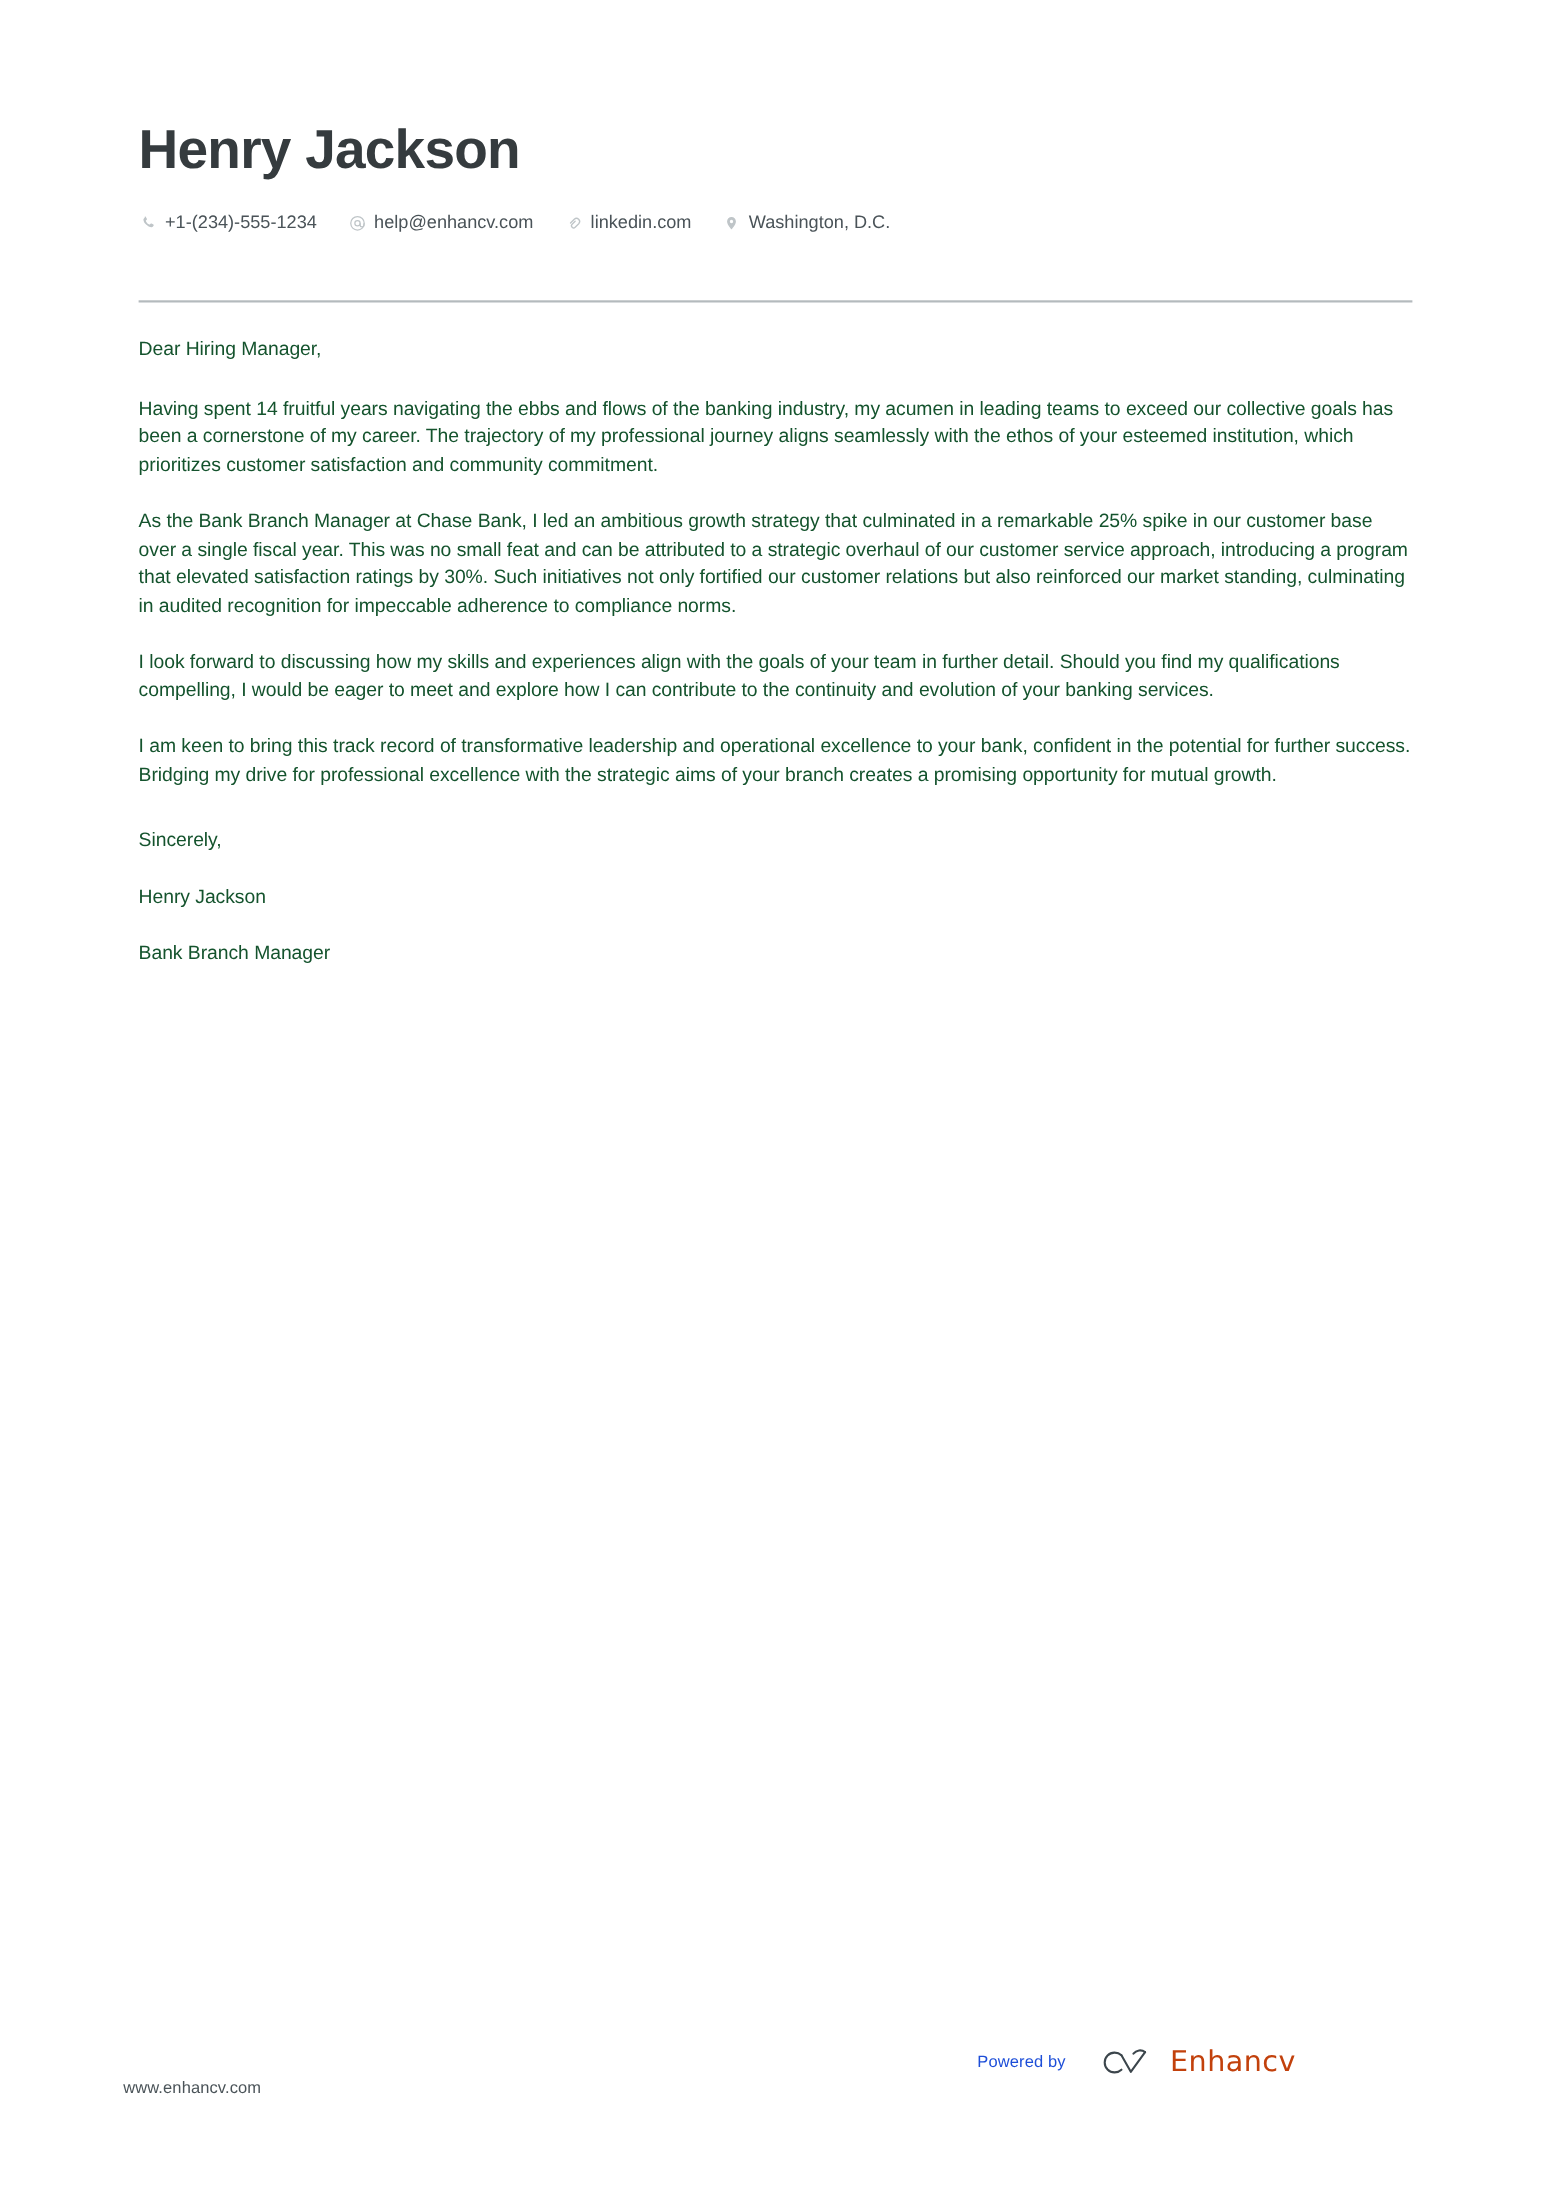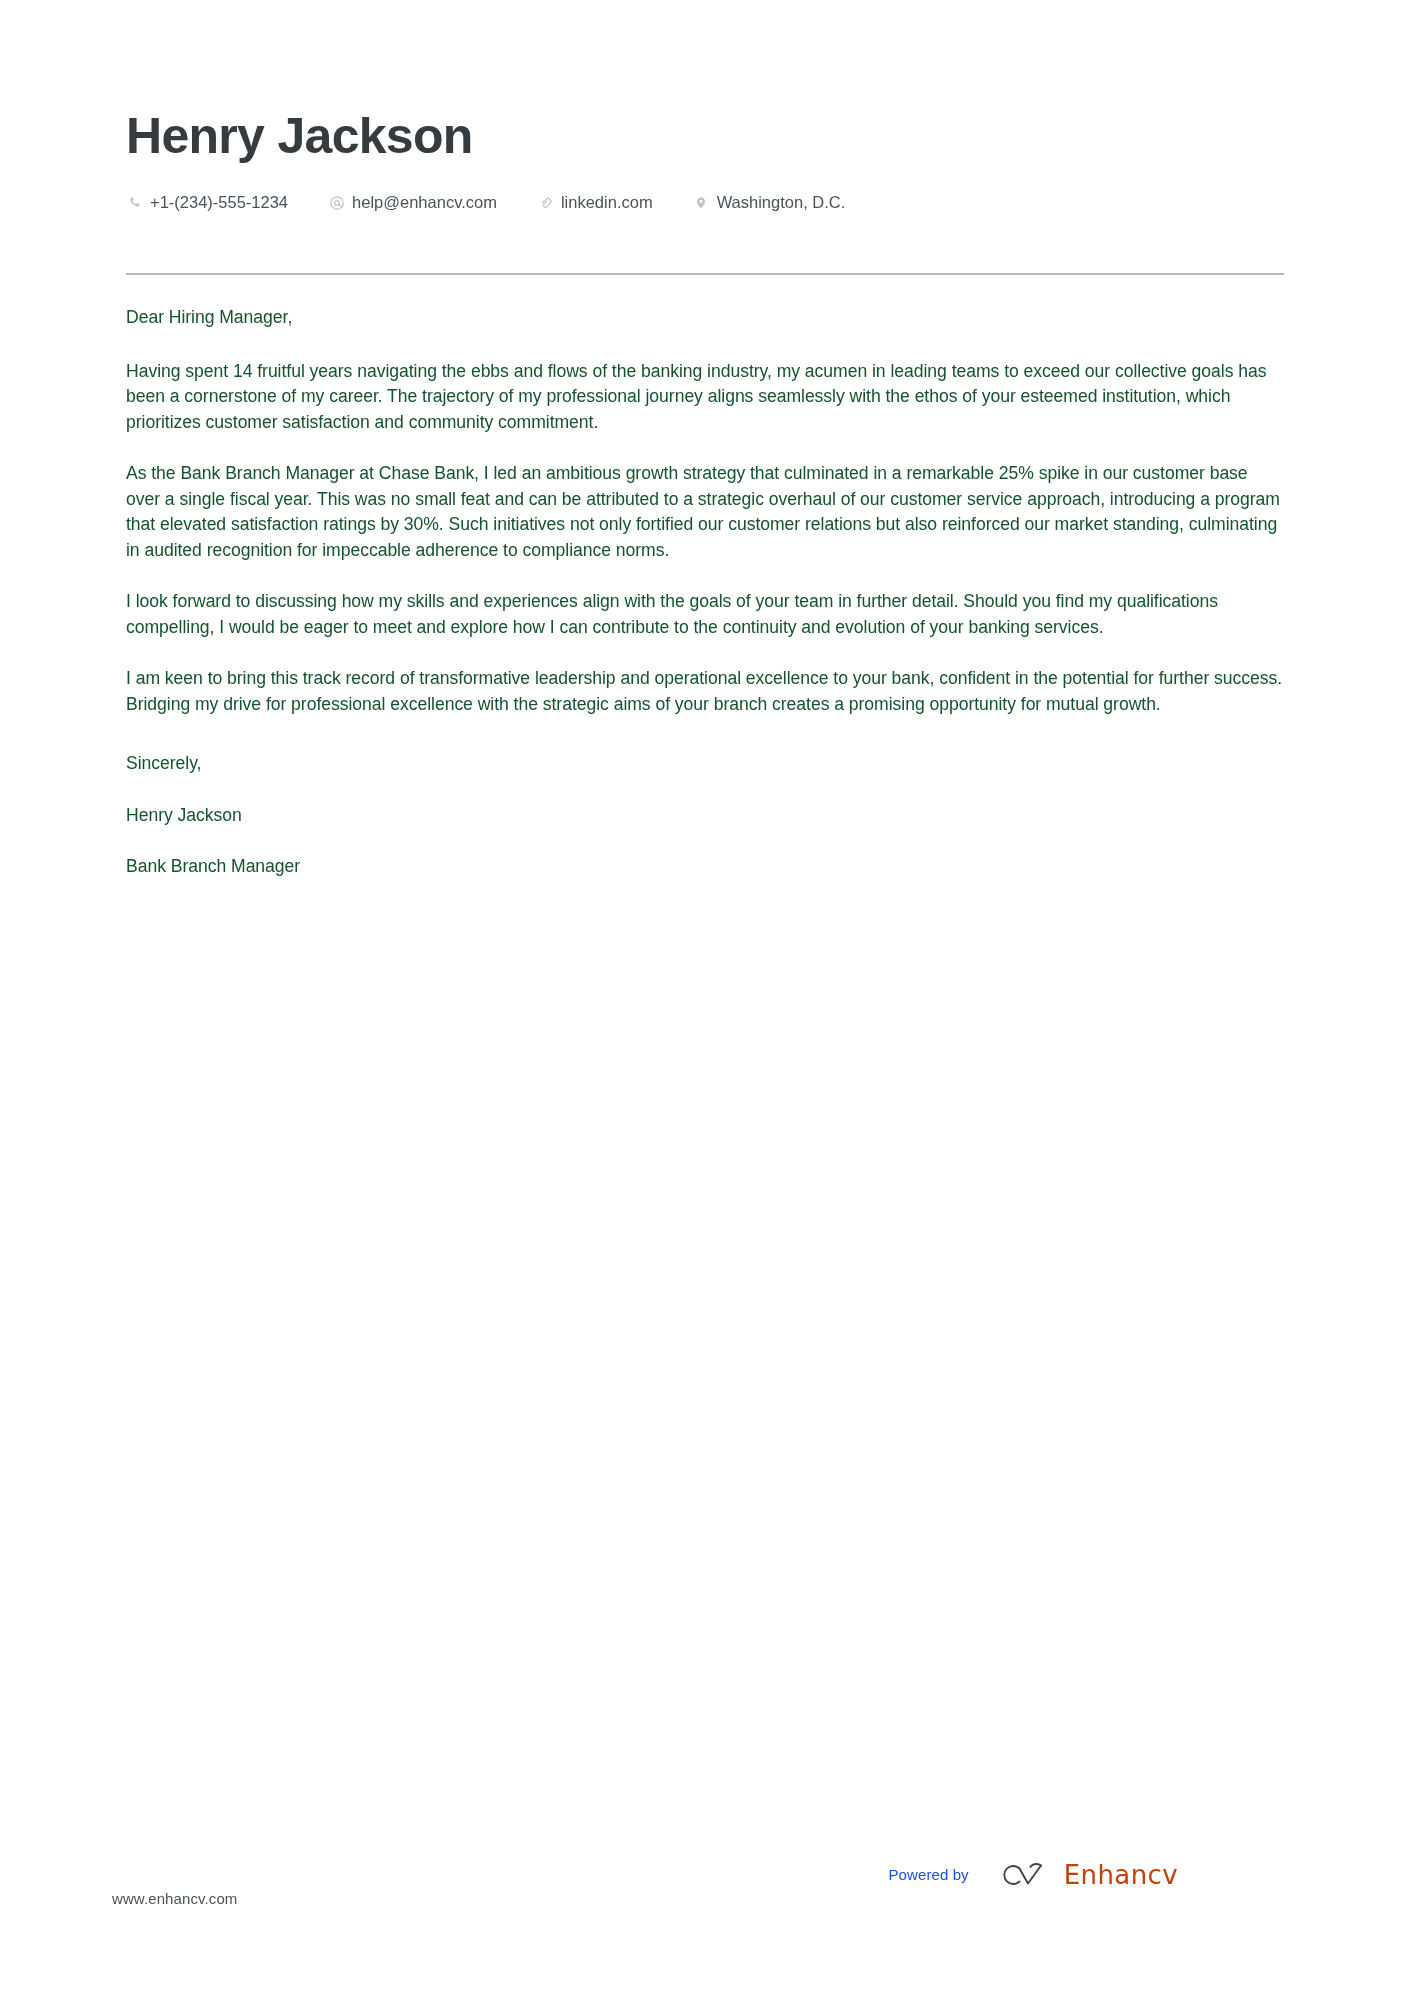--- a/index.html
+++ b/index.html
@@ -53,21 +53,21 @@
     letter-spacing: -0.2px;
     color: #06bcd4;
     margin: 9px 0 0 0;
   }
 
   .contact-row {
     display: flex;
     align-items: center;
     flex-wrap: wrap;
     margin-top: 30px;
-    gap: 12px;
+    gap: 0;
   }
 
   .contact-item {
     display: flex;
     align-items: center;
     margin-right: 28px;
     font-size: 16.5px;
     line-height: 1;
     color: #4a5358;
     white-space: nowrap;

